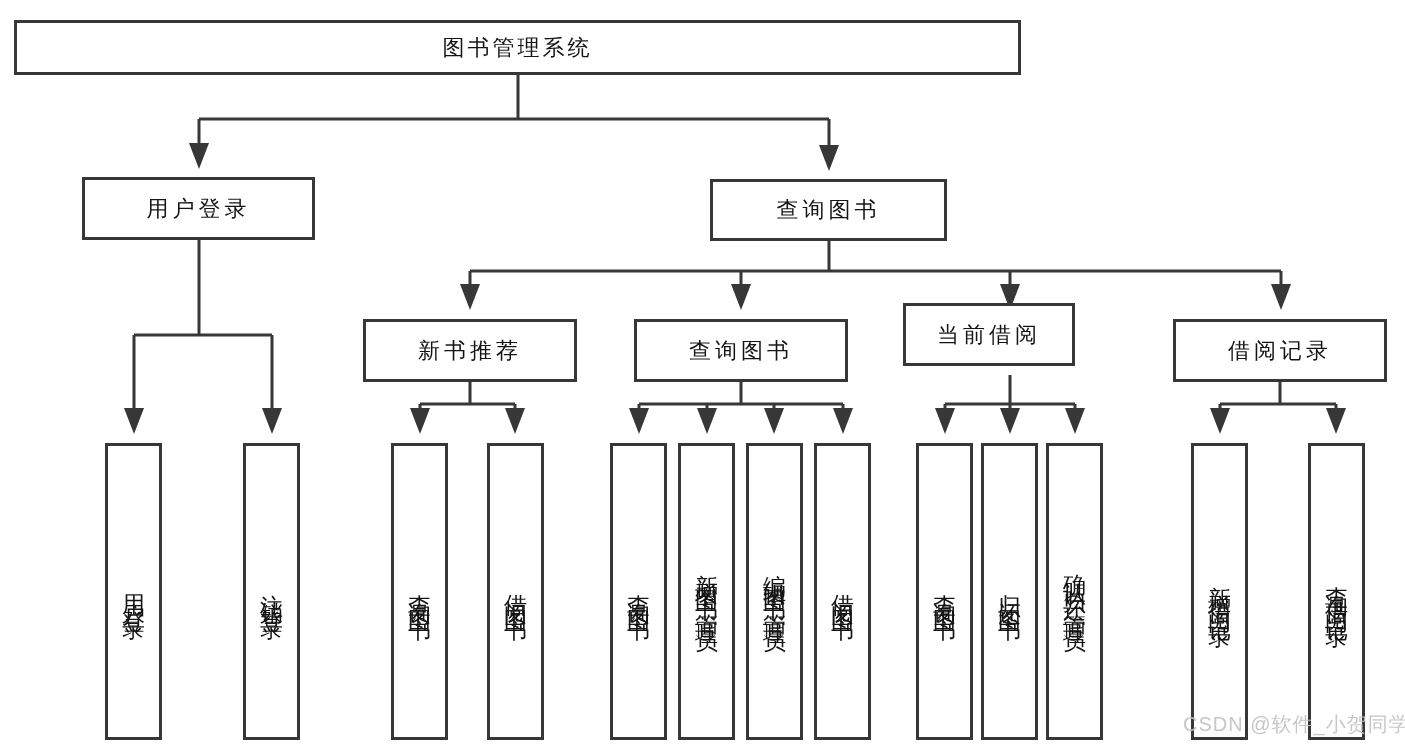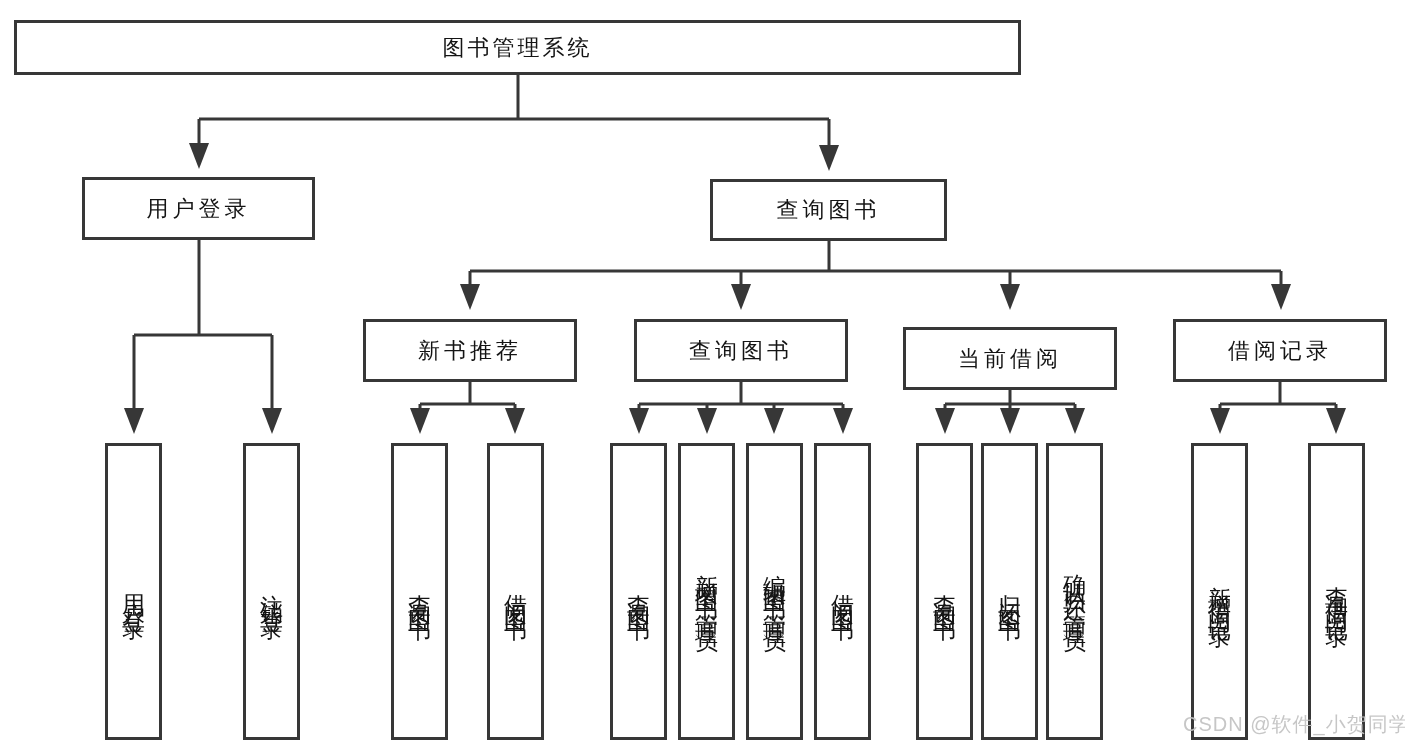--- a/index.html
+++ b/index.html
@@ -110,21 +110,21 @@
   <div class="box" style="left:710px; top:172px; width:237px; height:62px;">
     <span class="hlabel">查询图书</span>
   </div>
 
   <div class="box" style="left:363px; top:312px; width:214px; height:63px;">
     <span class="hlabel">新书推荐</span>
   </div>
   <div class="box" style="left:634px; top:312px; width:214px; height:63px;">
     <span class="hlabel">查询图书</span>
   </div>
-  <div class="box" style="left:903px; top:320px; width:214px; height:63px;">
+  <div class="box" style="left:903px; top:296px; width:172px; height:63px;">
     <span class="hlabel">当前借阅</span>
   </div>
   <div class="box" style="left:1173px; top:312px; width:214px; height:63px;">
     <span class="hlabel">借阅记录</span>
   </div>
 
   <div class="box leaf" style="left:105px;">
     <span class="vlabel">用户登录</span>
   </div>
   <div class="box leaf" style="left:243px;">

